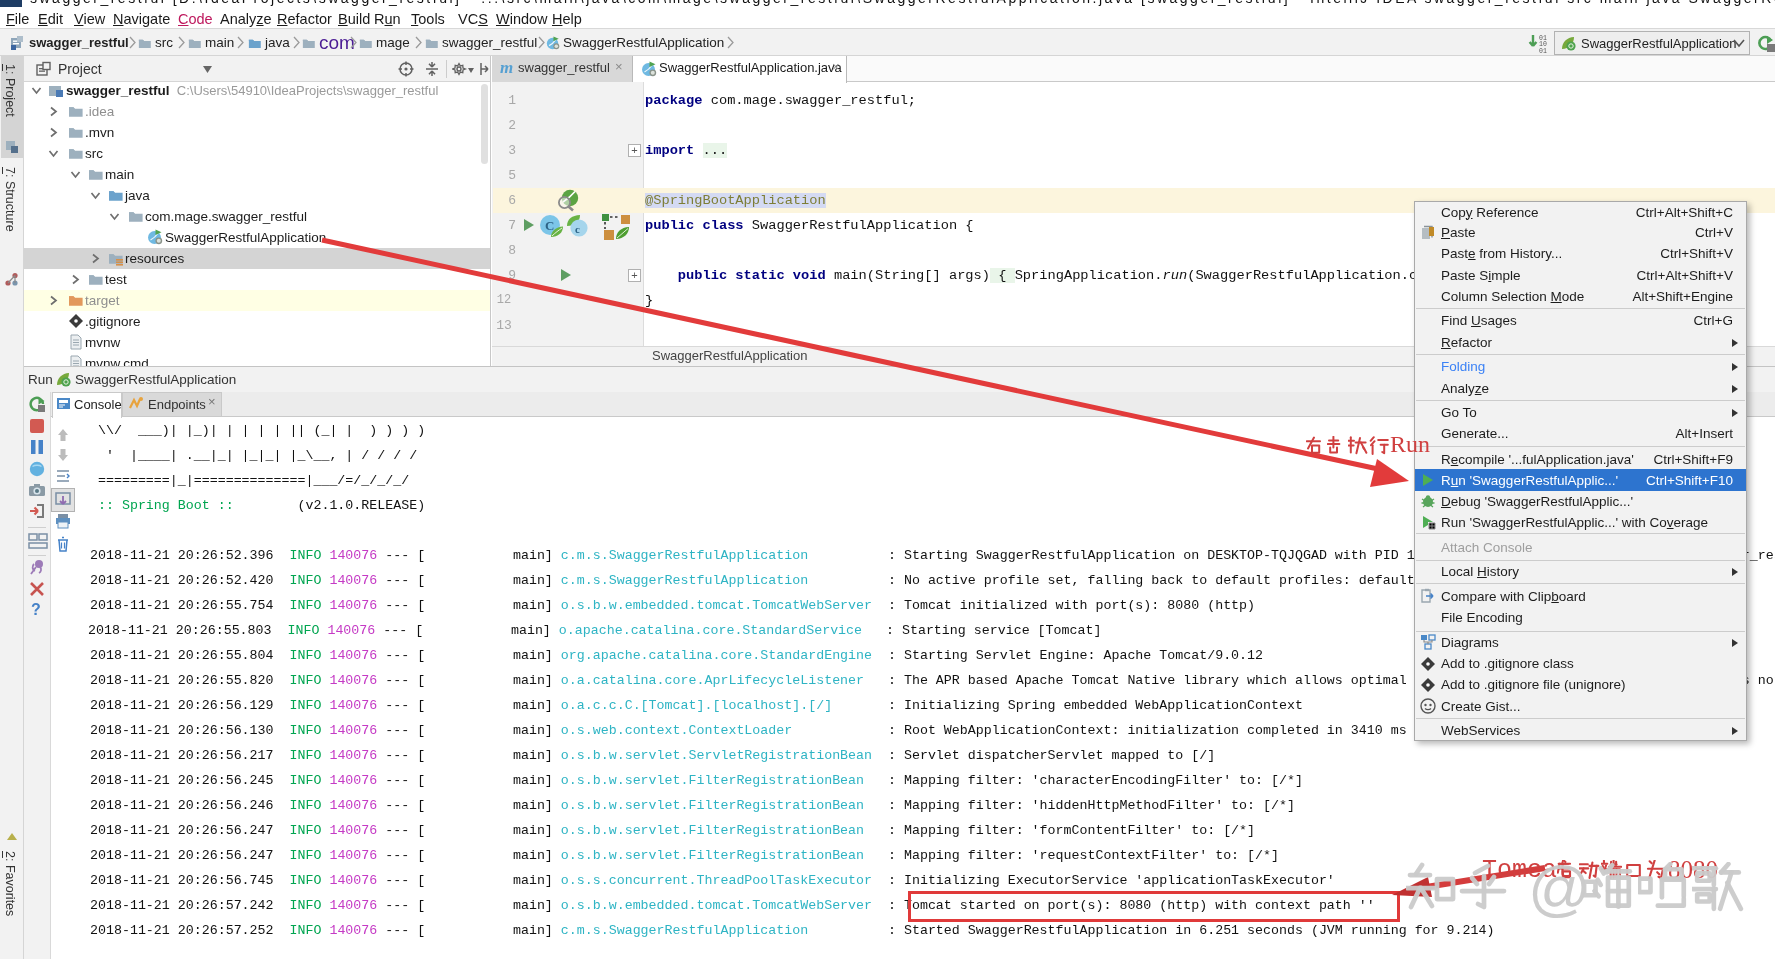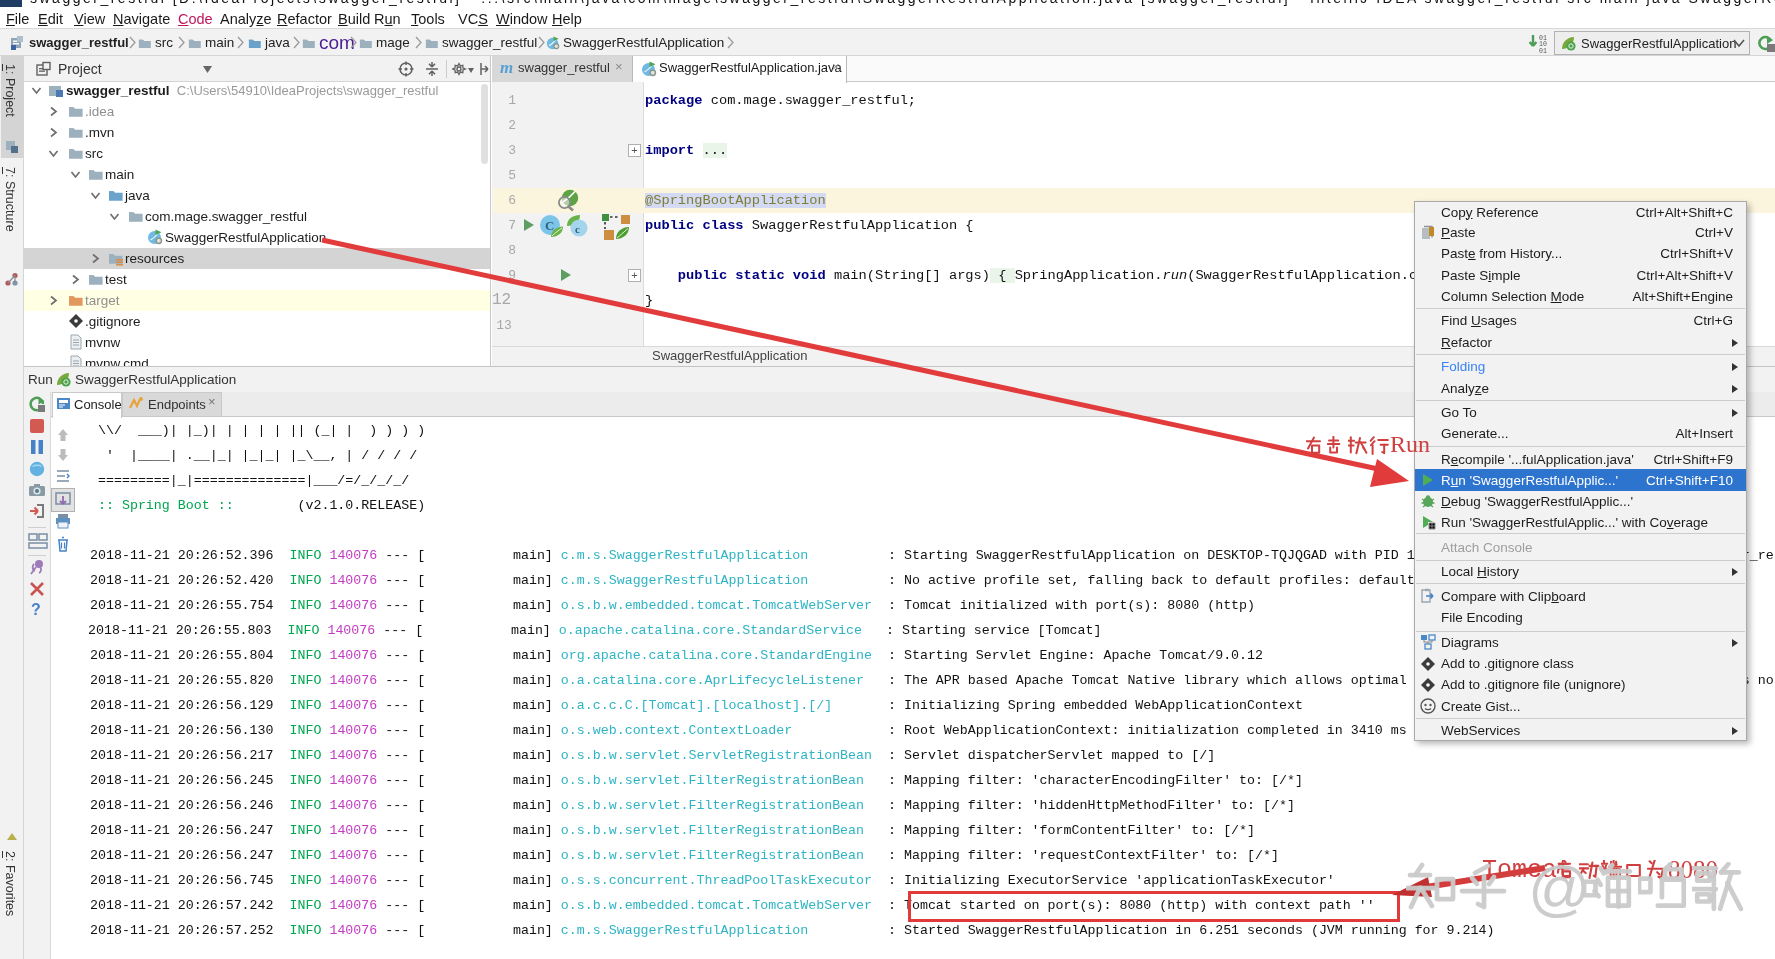--- a/index.html
+++ b/index.html
@@ -306,21 +306,21 @@
 <div class="ab" style="left:492px;top:82px;width:152px;height:264px;background:#f2f2f2;border-right:1px solid #dcdcdc"></div>
 <div class="ab" style="left:493px;top:188px;width:1282px;height:25px;background:#fcf5dd"></div>
 <div class="ab mono" style="left:492px;top:88px;width:24px;height:25px;line-height:25px;text-align:right;font-size:13px;color:#a8a8a8">1</div>
 <div class="ab mono" style="left:492px;top:113px;width:24px;height:25px;line-height:25px;text-align:right;font-size:13px;color:#a8a8a8">2</div>
 <div class="ab mono" style="left:492px;top:138px;width:24px;height:25px;line-height:25px;text-align:right;font-size:13px;color:#a8a8a8">3</div>
 <div class="ab mono" style="left:492px;top:163px;width:24px;height:25px;line-height:25px;text-align:right;font-size:13px;color:#a8a8a8">5</div>
 <div class="ab mono" style="left:492px;top:188px;width:24px;height:25px;line-height:25px;text-align:right;font-size:13px;color:#a8a8a8">6</div>
 <div class="ab mono" style="left:492px;top:213px;width:24px;height:25px;line-height:25px;text-align:right;font-size:13px;color:#a8a8a8">7</div>
 <div class="ab mono" style="left:492px;top:238px;width:24px;height:25px;line-height:25px;text-align:right;font-size:13px;color:#a8a8a8">8</div>
 <div class="ab mono" style="left:492px;top:263px;width:24px;height:25px;line-height:25px;text-align:right;font-size:13px;color:#a8a8a8">9</div>
-<div class="ab mono" style="left:492px;top:288px;width:24px;height:25px;line-height:25px;text-align:left;font-size:16px;color:#a8a8a8">12</div>
+<div class="ab mono" style="left:492px;top:288px;width:24px;height:25px;line-height:25px;text-align:center;font-size:12px;color:#a8a8a8">12</div>
 <div class="ab mono" style="left:492px;top:313px;width:24px;height:25px;line-height:25px;text-align:center;font-size:13px;color:#a8a8a8">13</div>
 <svg class="ab" style="left:556px;top:189px;" width="24" height="24" viewBox="0 0 24 24">
     <circle cx="14" cy="9" r="8.2" fill="#5ba343"></circle>
     <path d="M7 13 C10 11 16 6 19 2.5" stroke="#fff" stroke-width="1.6" fill="none"></path>
     <circle cx="8.5" cy="13.5" r="5.6" fill="#f5f5f5" fill-opacity="0.55" stroke="#8a8a8a" stroke-width="1.8"></circle>
     <path d="M12.5 17.5 L17 21.5" stroke="#8a8a8a" stroke-width="2.6"></path>
   </svg>
 <svg class="ab" style="left:521px;top:217px;" width="16" height="16" viewBox="0 0 16 16">
     <path d="M3 2 L13 8 L3 14 Z" fill="#5e9e62"></path>
   </svg>

